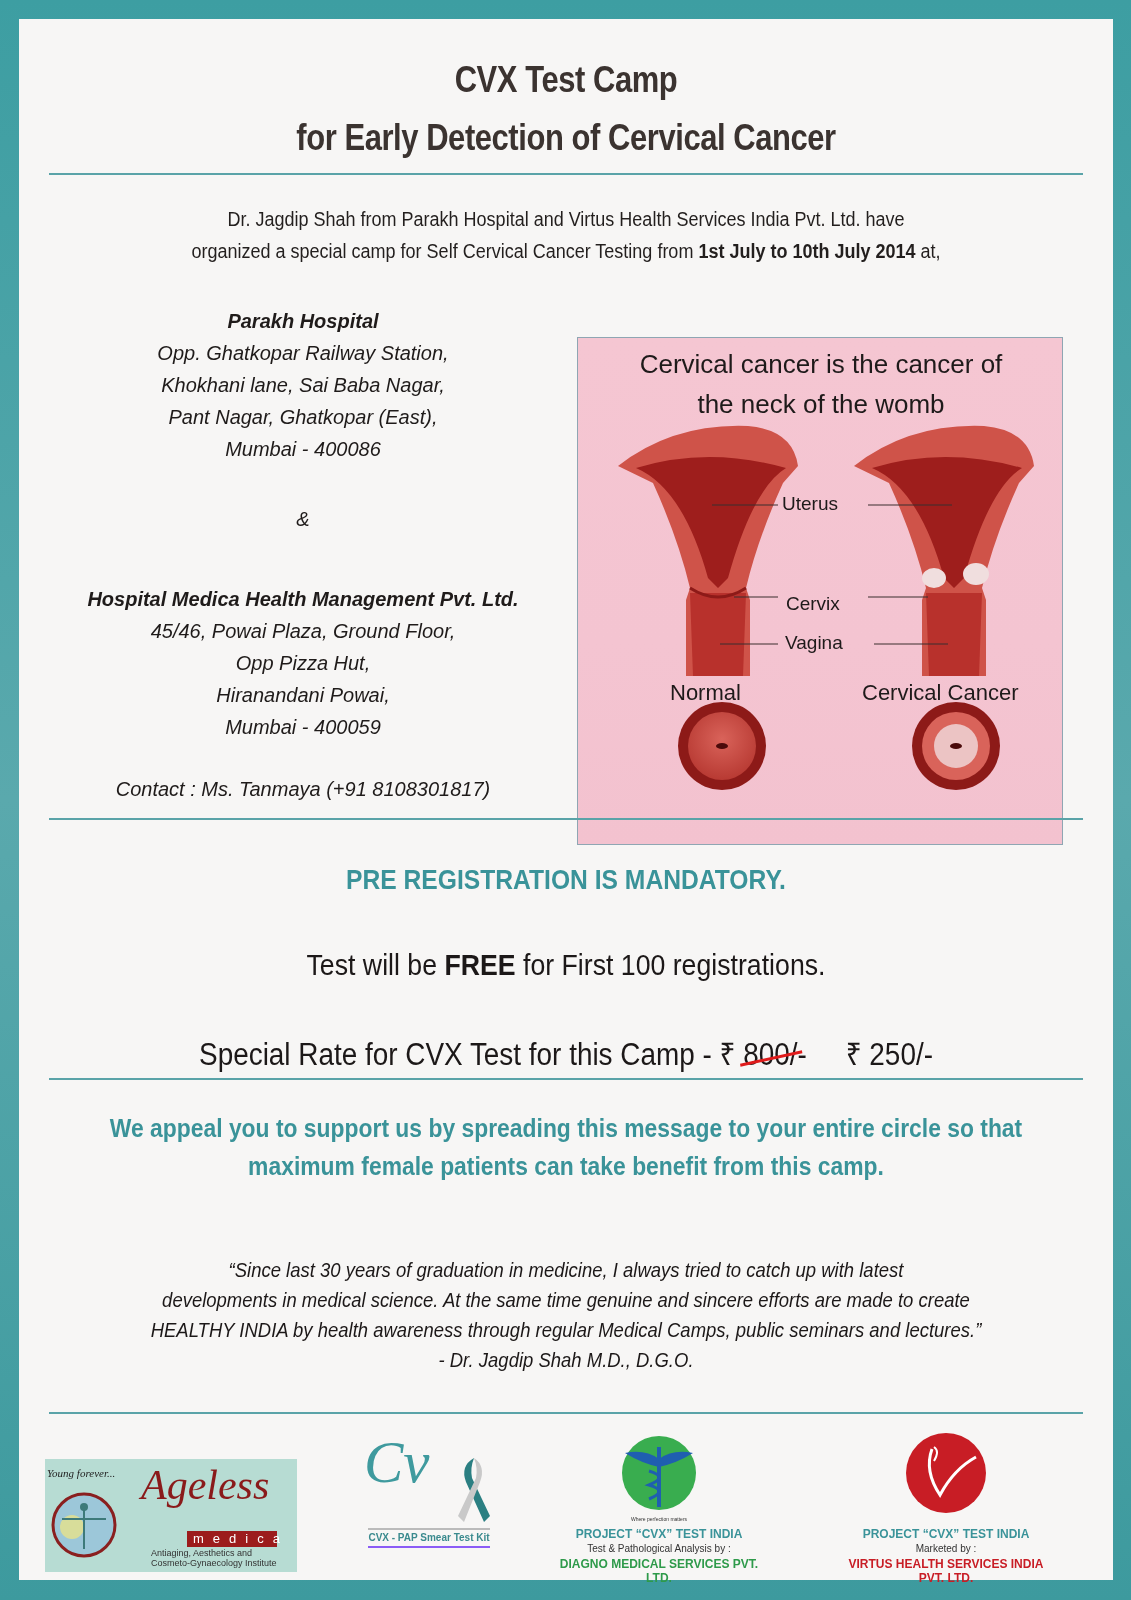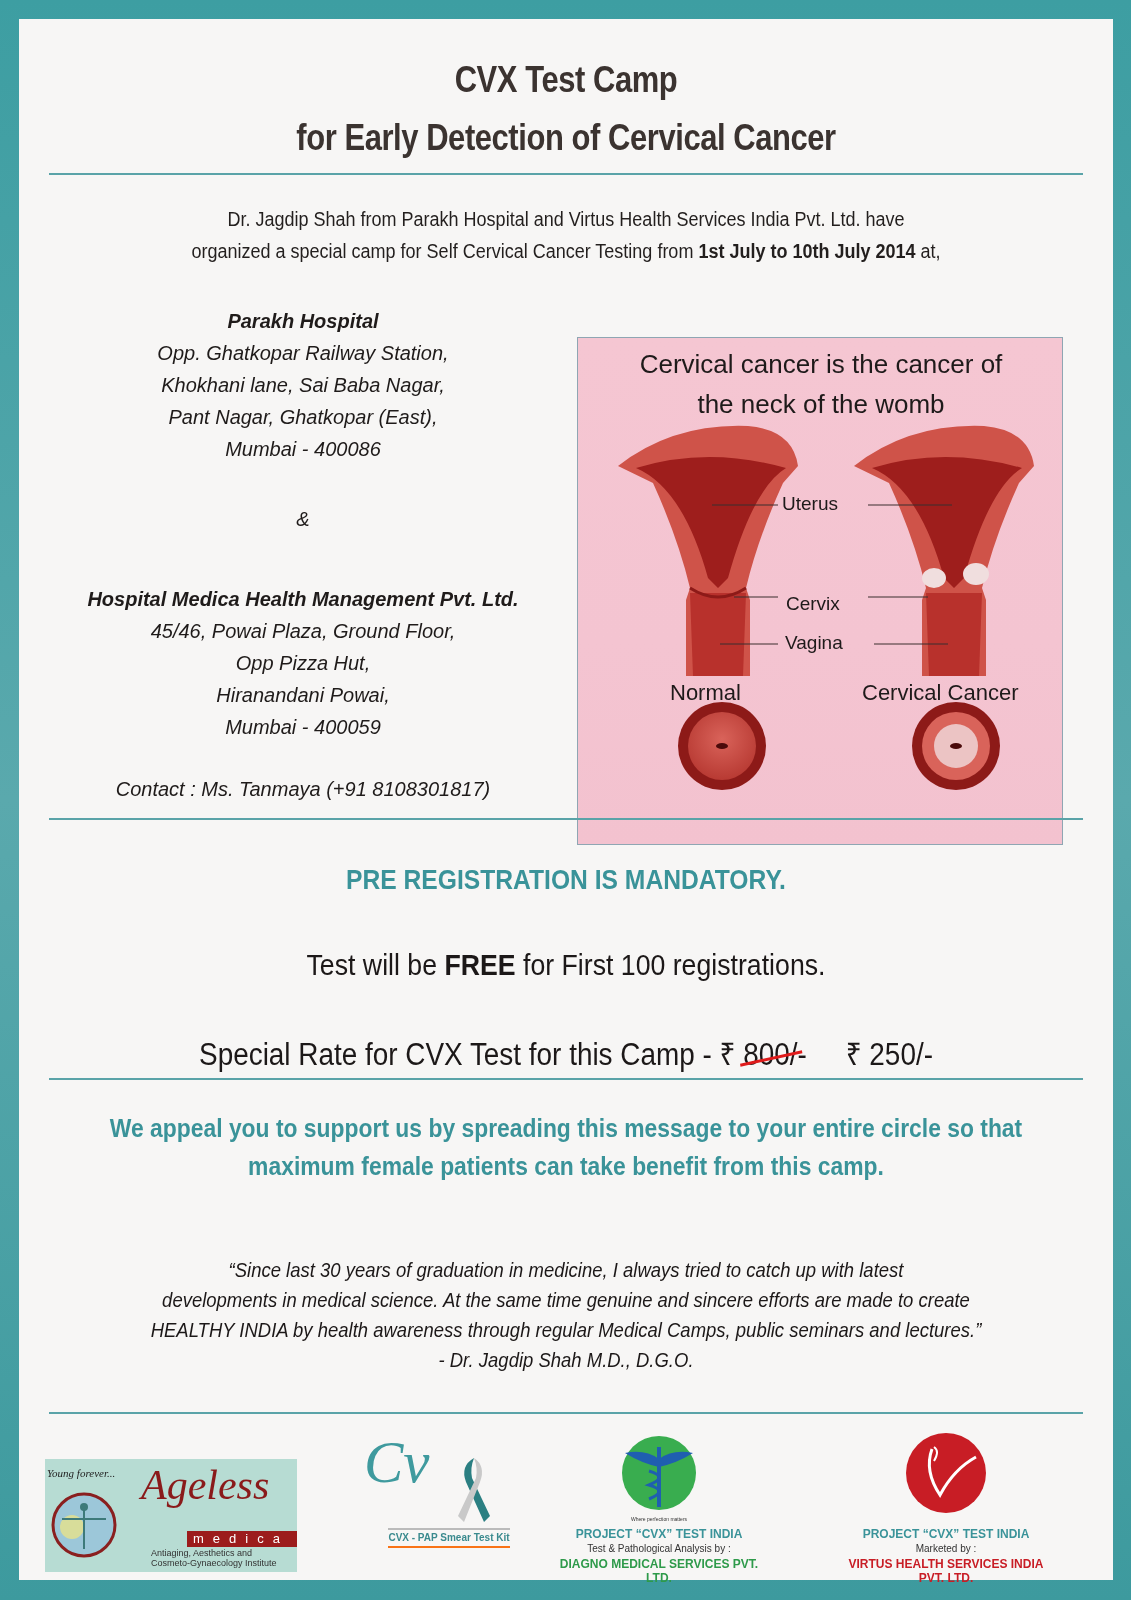--- a/index.html
+++ b/index.html
@@ -176,31 +176,31 @@
   <div class="abs" style="left:26px;top:1420px;width:252px;height:113px;background:#b7dcd3;margin-top:20px;">
     <span class="abs" style="left:2px;top:8px;font-family:'Liberation Serif',serif;font-style:italic;font-size:11px;color:#222;">Young forever...</span>
     <svg class="abs" style="left:5px;top:32px;" width="68" height="68">
       <circle cx="34" cy="34" r="31" fill="#9cc7d9" stroke="#8a1f1f" stroke-width="3"></circle>
       <circle cx="22" cy="36" r="12" fill="#e7e28a" opacity="0.8"></circle>
       <line x1="34" y1="14" x2="34" y2="58" stroke="#3d7a7a" stroke-width="2"></line>
       <line x1="12" y1="28" x2="56" y2="28" stroke="#3d7a7a" stroke-width="2"></line>
       <circle cx="34" cy="16" r="4" fill="#3d7a7a"></circle>
     </svg>
     <span class="abs" style="left:96px;top:2px;font-family:'Liberation Serif',serif;font-style:italic;font-size:42px;color:#8a1a1a;">Ageless</span>
-    <span class="abs" style="left:142px;top:72px;width:110px;height:16px;background:#9c1c1c;color:#fff;font-size:13px;letter-spacing:9px;line-height:16px;padding-left:6px;">medica</span>
+    <span class="abs" style="left:142px;top:72px;width:90px;height:16px;background:#9c1c1c;color:#fff;font-size:13px;letter-spacing:9px;line-height:16px;padding-left:6px;">medica</span>
     <span class="abs" style="left:106px;top:89px;font-size:9px;line-height:10px;color:#333;"><span>Antiaging, Aesthetics and</span><br><span>Cosmeto-Gynaecology Institute</span></span>
   </div>
 
   <div class="abs" style="left:345px;top:1415px;width:130px;height:120px;">
     <span class="abs" style="left:0;top:-6px;font-family:'Liberation Serif',serif;font-style:italic;font-size:59px;color:#3f9a9e;">Cv</span>
     <svg class="abs" style="left:92px;top:22px;" width="36" height="70">
       <path d="M18 2 Q4 10 10 26 L28 66 L34 60 L16 22 Q14 12 18 2 Z" fill="#2b7f82"></path>
       <path d="M18 2 Q30 10 24 26 L8 66 L2 60 L20 22 Q22 12 18 2 Z" fill="#c9c9c9"></path>
     </svg>
-    <div class="abs" style="left:4px;top:94px;width:122px;border-top:2px solid #bbb;border-bottom:2px solid #f97316;text-align:center;font-size:10px;font-weight:bold;color:#3a8a8e;line-height:16px;margin-left:20px;">CVX - PAP Smear Test Kit</div>
+    <div class="abs" style="left:4px;top:94px;width:122px;border-top:2px solid #bbb;border-bottom:2px solid #8b5cf6;text-align:center;font-size:10px;font-weight:bold;color:#3a8a8e;line-height:16px;">CVX - PAP Smear Test Kit</div>
   </div>
 
   <div class="abs" style="left:540px;top:1410px;width:200px;height:140px;">
     <svg class="abs" style="left:58px;top:0;" width="84" height="96">
       <circle cx="42" cy="44" r="37" fill="#39ad4f"></circle>
       <path d="M8 24 Q28 20 42 30 Q56 20 76 24 Q60 34 42 38 Q24 34 8 24 Z" fill="#1f5fb0"></path>
       <line x1="42" y1="18" x2="42" y2="78" stroke="#1f5fb0" stroke-width="4"></line>
       <path d="M32 42 Q52 48 32 56 Q52 62 32 70" stroke="#1f5fb0" stroke-width="3" fill="none"></path>
       <text x="42" y="92" font-size="5" text-anchor="middle" fill="#333" font-family="Liberation Sans, sans-serif">Where perfection matters</text>
     </svg>

